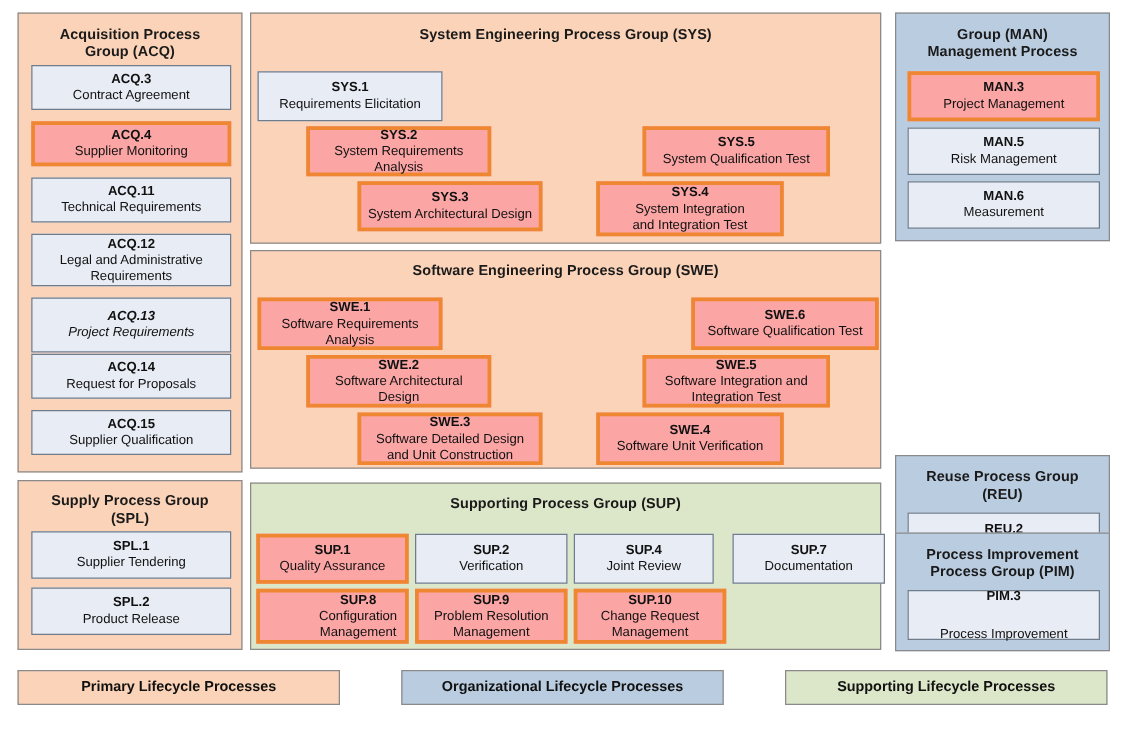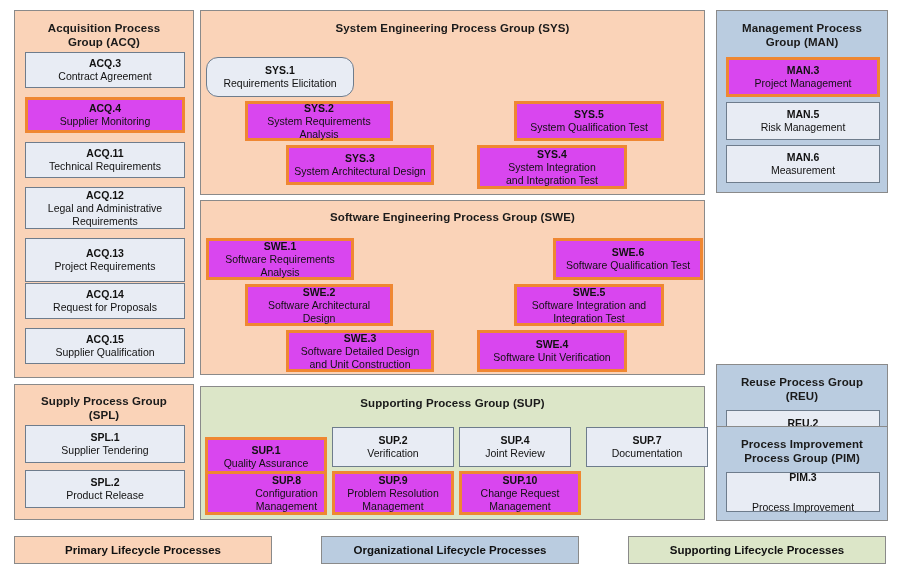--- a/index.html
+++ b/index.html
@@ -42,21 +42,21 @@
     border:1px solid #6e7c8c;
     display:flex;
     flex-direction:column;
     align-items:center;
     justify-content:center;
     text-align:center;
     padding:2px 3px;
   }
   .pbox.hl{
     border:3px solid #ef8732;
-    background:#d946ef;
+    background:#fca5a5;
   }
   .pbox .pid{
     font-size:10.5px;
     font-weight:bold;
     line-height:13px;
     color:#111;
     white-space:nowrap;
   }
   .pbox .pname{
     font-size:10.5px;
@@ -97,21 +97,21 @@
       <div class="pname">Supplier Monitoring</div>
     </div>
     <div class="pbox" style="left:10px;top:131px;width:160px;height:36px;">
       <div class="pid">ACQ.11</div>
       <div class="pname">Technical Requirements</div>
     </div>
     <div class="pbox" style="left:10px;top:176px;width:160px;height:42px;">
       <div class="pid">ACQ.12</div>
       <div class="pname">Legal and Administrative Requirements</div>
     </div>
-    <div class="pbox" style="left:10px;top:227px;width:160px;height:44px;">
+    <div class="pbox" style="left:10px;top:227px;width:160px;height:44px;font-style:italic;">
       <div class="pid">ACQ.13</div>
       <div class="pname">Project Requirements</div>
     </div>
     <div class="pbox" style="left:10px;top:272px;width:160px;height:36px;">
       <div class="pid">ACQ.14</div>
       <div class="pname">Request for Proposals</div>
     </div>
     <div class="pbox" style="left:10px;top:317px;width:160px;height:36px;">
       <div class="pid">ACQ.15</div>
       <div class="pname">Supplier Qualification</div>
@@ -131,21 +131,21 @@
       <div class="pid">SPL.2</div>
       <div class="pname">Product Release</div>
     </div>
   </div>
 
   <div class="group peach" style="left:200px;top:10px;width:505px;height:185px;">
     <div class="group-title" style="top:10px;">
       <div>System Engineering Process Group (SYS)</div>
     </div>
 
-    <div class="pbox" style="left:5px;top:46px;width:148px;height:40px;border-radius:12px;">
+    <div class="pbox" style="left:5px;top:46px;width:148px;height:40px;">
       <div class="pid">SYS.1</div>
       <div class="pname">Requirements Elicitation</div>
     </div>
     <div class="pbox hl" style="left:44px;top:90px;width:148px;height:40px;">
       <div class="pid">SYS.2</div>
       <div class="pname">System Requirements Analysis</div>
     </div>
     <div class="pbox hl" style="left:85px;top:134px;width:148px;height:40px;">
       <div class="pid">SYS.3</div>
       <div class="pname">System Architectural Design</div>
@@ -192,21 +192,21 @@
       <div class="pid">SWE.4</div>
       <div class="pname">Software Unit Verification</div>
     </div>
   </div>
 
   <div class="group green" style="left:200px;top:386px;width:505px;height:134px;">
     <div class="group-title" style="top:9px;">
       <div>Supporting Process Group (SUP)</div>
     </div>
 
-    <div class="pbox hl" style="left:4px;top:50px;width:122px;height:40px;">
+    <div class="pbox hl" style="left:4px;top:40px;width:122px;height:40px;">
       <div class="pid">SUP.1</div>
       <div class="pname">Quality Assurance</div>
     </div>
     <div class="pbox" style="left:131px;top:40px;width:122px;height:40px;">
       <div class="pid">SUP.2</div>
       <div class="pname">Verification</div>
     </div>
     <div class="pbox" style="left:258px;top:40px;width:112px;height:40px;">
       <div class="pid">SUP.4</div>
       <div class="pname">Joint Review</div>
@@ -227,22 +227,22 @@
     </div>
     <div class="pbox hl" style="left:258px;top:84px;width:122px;height:44px;">
       <div class="pid">SUP.10</div>
       <div class="pname">Change Request</div>
       <div class="pname">Management</div>
     </div>
   </div>
 
   <div class="group blue" style="left:716px;top:10px;width:172px;height:183px;">
     <div class="group-title" style="top:10px;">
+      <div>Group (MAN)</div>
       <div>Management Process</div>
-      <div>Group (MAN)</div>
     </div>
     <div class="pbox hl" style="left:9px;top:46px;width:154px;height:40px;">
       <div class="pid">MAN.3</div>
       <div class="pname">Project Management</div>
     </div>
     <div class="pbox" style="left:9px;top:91px;width:154px;height:38px;">
       <div class="pid">MAN.5</div>
       <div class="pname">Risk Management</div>
     </div>
     <div class="pbox" style="left:9px;top:134px;width:154px;height:38px;">

